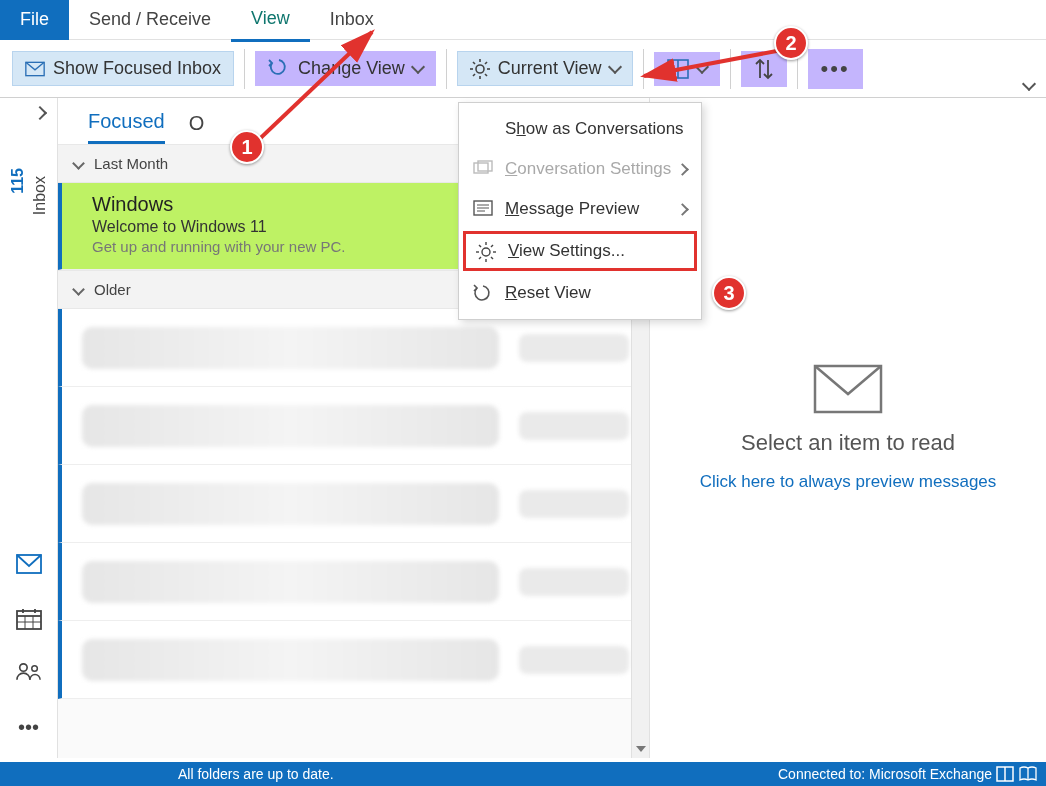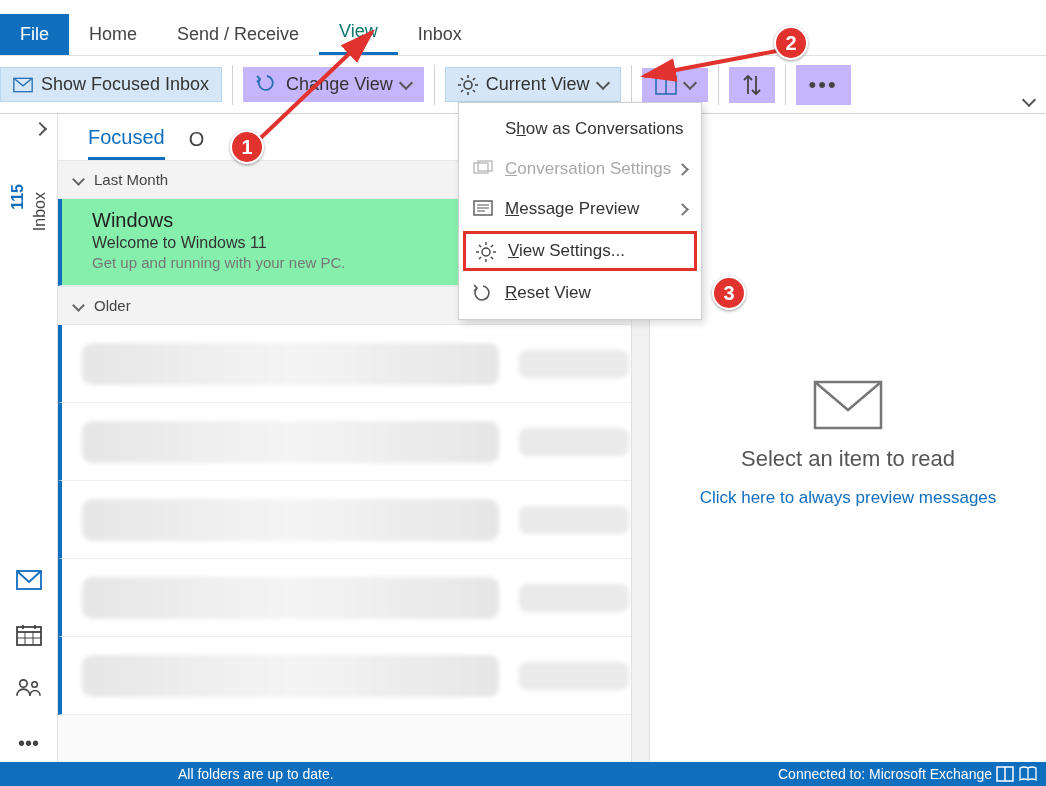--- a/index.html
+++ b/index.html
@@ -1,25 +1,25 @@
 <!DOCTYPE html>
 <html><head>
 <meta charset="utf-8">
 <style>
   * { box-sizing: border-box; margin: 0; padding: 0; font-family: "Segoe UI", Arial, sans-serif; }
   body { width: 1046px; height: 786px; overflow: hidden; background: #fff; position: relative; }
 
   
-  .menubar { display: flex; align-items: flex-end; height: 56px; border-bottom: 1px solid #e1e1e1; }
+  .menubar { display: flex; align-items: center; height: 40px; border-bottom: 1px solid #e1e1e1; }
   .menubar .file-tab { background: #106ebe; color: #fff; padding: 10px 20px; font-size: 18px; display:flex; align-items:center; }
   .menubar .tab { padding: 10px 20px; font-size: 18px; color: #444; display:flex; align-items:center; cursor:pointer; }
   .menubar .tab.active { color: #0f766e; border-bottom: 3px solid #106ebe; }
 
   
-  .ribbon { display:flex; align-items:center; height: 58px; border-bottom: 1px solid #d0d0d0; padding: 0 0; gap: 6px; position:relative; }
+  .ribbon { display:flex; align-items:center; height: 58px; border-bottom: 1px solid #d0d0d0; padding: 0 12px; gap: 6px; position:relative; }
   .ribbon-btn { display:flex; align-items:center; gap:8px; padding: 6px 12px; font-size: 18px; color:#333; background:#c4b5fd; border:1px solid transparent; cursor:pointer; }
   .ribbon-btn.highlight { background:#d5e7f6; border:1px solid #b8d4ee; }
   .ribbon-sep { width:1px; height:40px; background:#d0d0d0; margin: 0 4px; }
   .chev-down { width:10px; height:10px; display:inline-block; }
   .chev-down::before { content:""; display:block; width:8px; height:8px; border-right:2px solid #555; border-bottom:2px solid #555; transform:rotate(45deg); margin-top:-2px; }
   .collapse-ribbon { position:absolute; right:6px; bottom:2px; width:16px; height:16px; }
   .collapse-ribbon::before { content:""; display:block; width:8px; height:8px; border-right:2px solid #555; border-bottom:2px solid #555; transform:rotate(45deg); }
 
   
   .main { display:flex; height: calc(786px - 44px - 58px - 24px); }
@@ -32,21 +32,21 @@
   .rail-icon { width:26px; height:22px; cursor:pointer; }
 
   .listpane { flex:1; border-right:1px solid #e1e1e1; display:flex; flex-direction:column; background:#fafafa; min-width:0; position:relative; }
   .list-header { display:flex; align-items:center; padding: 12px 18px 0 30px; gap:24px; background:#fff; }
   .list-tab { font-size:20px; color:#444; padding-bottom:8px; cursor:pointer; }
   .list-tab.active { color:#106ebe; border-bottom:3px solid #106ebe; }
   .list-byline { margin-left:auto; font-size:16px; color:#444; padding-right:8px; }
   .group-header { display:flex; align-items:center; gap:10px; padding:10px 16px; font-size:15px; color:#444; background:#f3f3f3; border-top:1px solid #e8e8e8; border-bottom:1px solid #e8e8e8; cursor:pointer;}
   .group-chev { width:10px; height:10px; }
   .group-chev::before { content:""; display:block; width:7px; height:7px; border-right:2px solid #666; border-bottom:2px solid #666; transform:rotate(45deg); }
-  .msg { background:#86efac; border-left:4px solid #106ebe; padding:10px 16px 14px 30px; border-bottom:1px solid #eee; }
+  .msg { background:#bef264; border-left:4px solid #106ebe; padding:10px 16px 14px 30px; border-bottom:1px solid #eee; }
   .msg .from { font-size:20px; color:#222; }
   .msg .subj { font-size:16px; color:#333; margin-top:2px; }
   .msg .prev { font-size:15px; color:#777; margin-top:2px; }
   .blur-item { height:78px; background:#fff; border-left:4px solid #106ebe; border-bottom:1px solid #eee; display:flex; align-items:center; padding:0 20px; }
   .blur-line { flex:1; height:42px; border-radius:10px; background:linear-gradient(90deg,#e6e6e6,#f4f4f4,#e6e6e6); filter:blur(2px); margin-right:20px; }
   .blur-right { width:110px; height:28px; border-radius:8px; background:#eaeaea; filter:blur(2px); }
   .list-scrollbar { position:absolute; right:0; top:40px; bottom:0; width:18px; background:#f1f1f1; border-left:1px solid #e0e0e0; }
   .scroll-thumb { position:absolute; left:2px; right:2px; top:10px; height:36px; background:#c8c8c8; }
   .scroll-arrow-dn { position:absolute; left:0; right:0; bottom:0; height:18px; display:flex; align-items:center; justify-content:center; }
   .scroll-arrow-dn::before { content:""; width:0; height:0; border-left:5px solid transparent; border-right:5px solid transparent; border-top:6px solid #777; }
@@ -75,21 +75,20 @@
   .arrow { position:absolute; z-index:25; pointer-events:none; }
   .u { text-decoration: underline; }
 
   svg { display:block; }
 </style>
 </head>
 <body>
 
 <div class="menubar">
   <div class="file-tab">File</div>
-  <div class="tab">Home</div>
   <div class="tab">Send / Receive</div>
   <div class="tab active">View</div>
   <div class="tab">Inbox</div>
 </div>
 
 <div class="ribbon">
   <div class="ribbon-btn highlight">
     <span>
       <svg class="dd-icon" viewBox="0 0 24 18">
           <rect x="1" y="1" width="22" height="16" fill="none" stroke="#2b6fb5" stroke-width="1.6"></rect>

